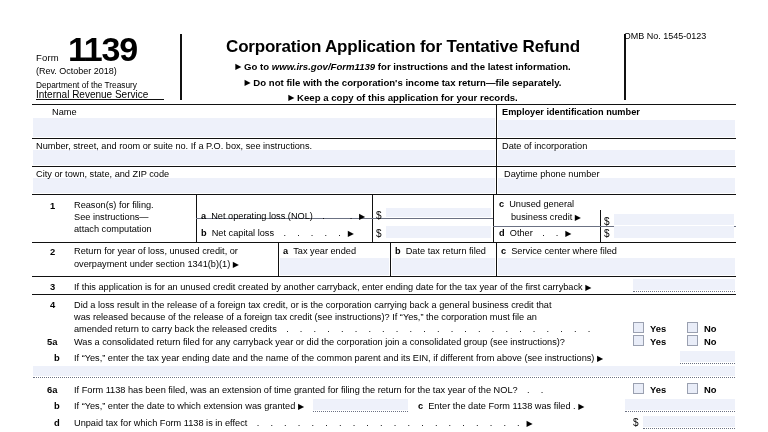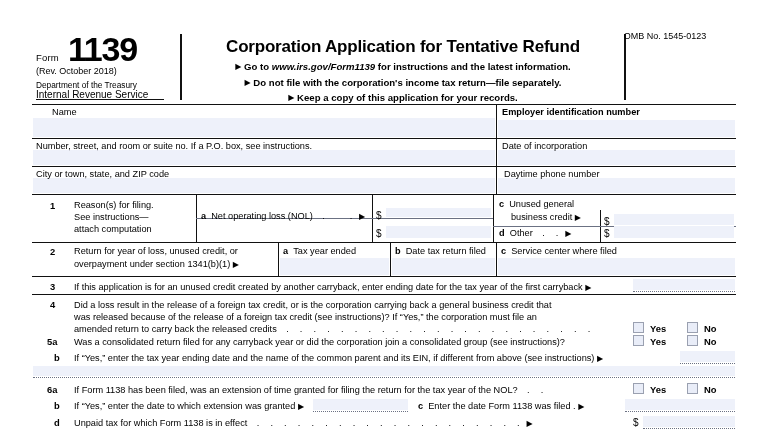--- a/index.html
+++ b/index.html
@@ -125,20 +125,26 @@
 
   <div class="lbl" style="left:201px;top:211px;">
     <span class="ltr">a</span>
     &nbsp;<span>Net operating loss (NOL)</span>
     <span class="dots">&nbsp;.&nbsp;&nbsp;&nbsp;.</span>
     <span class="tri">▶</span>
   </div>
   <div class="dollar" style="left:376px;top:210px;">$</div>
   <div class="fill" style="position:absolute;left:386px;top:208px;width:105px;height:9px;"></div>
 
+  <div class="lbl" style="left:201px;top:228px;">
+    <span class="ltr">b</span>
+    &nbsp;<span>Net capital loss</span>
+    <span class="dots">&nbsp;.&nbsp;.&nbsp;.&nbsp;.&nbsp;.</span>
+    <span class="tri">▶</span>
+  </div>
   <div class="dollar" style="left:376px;top:228px;">$</div>
   <div class="fill" style="position:absolute;left:386px;top:226px;width:105px;height:12px;"></div>
 
   <div class="lbl" style="left:499px;top:199px;">
     <span class="ltr">c</span>
     &nbsp;<span>Unused general</span>
   </div>
   <div class="lbl" style="left:511px;top:212px;">
     <span>business credit</span>
     <span class="tri">▶</span>

